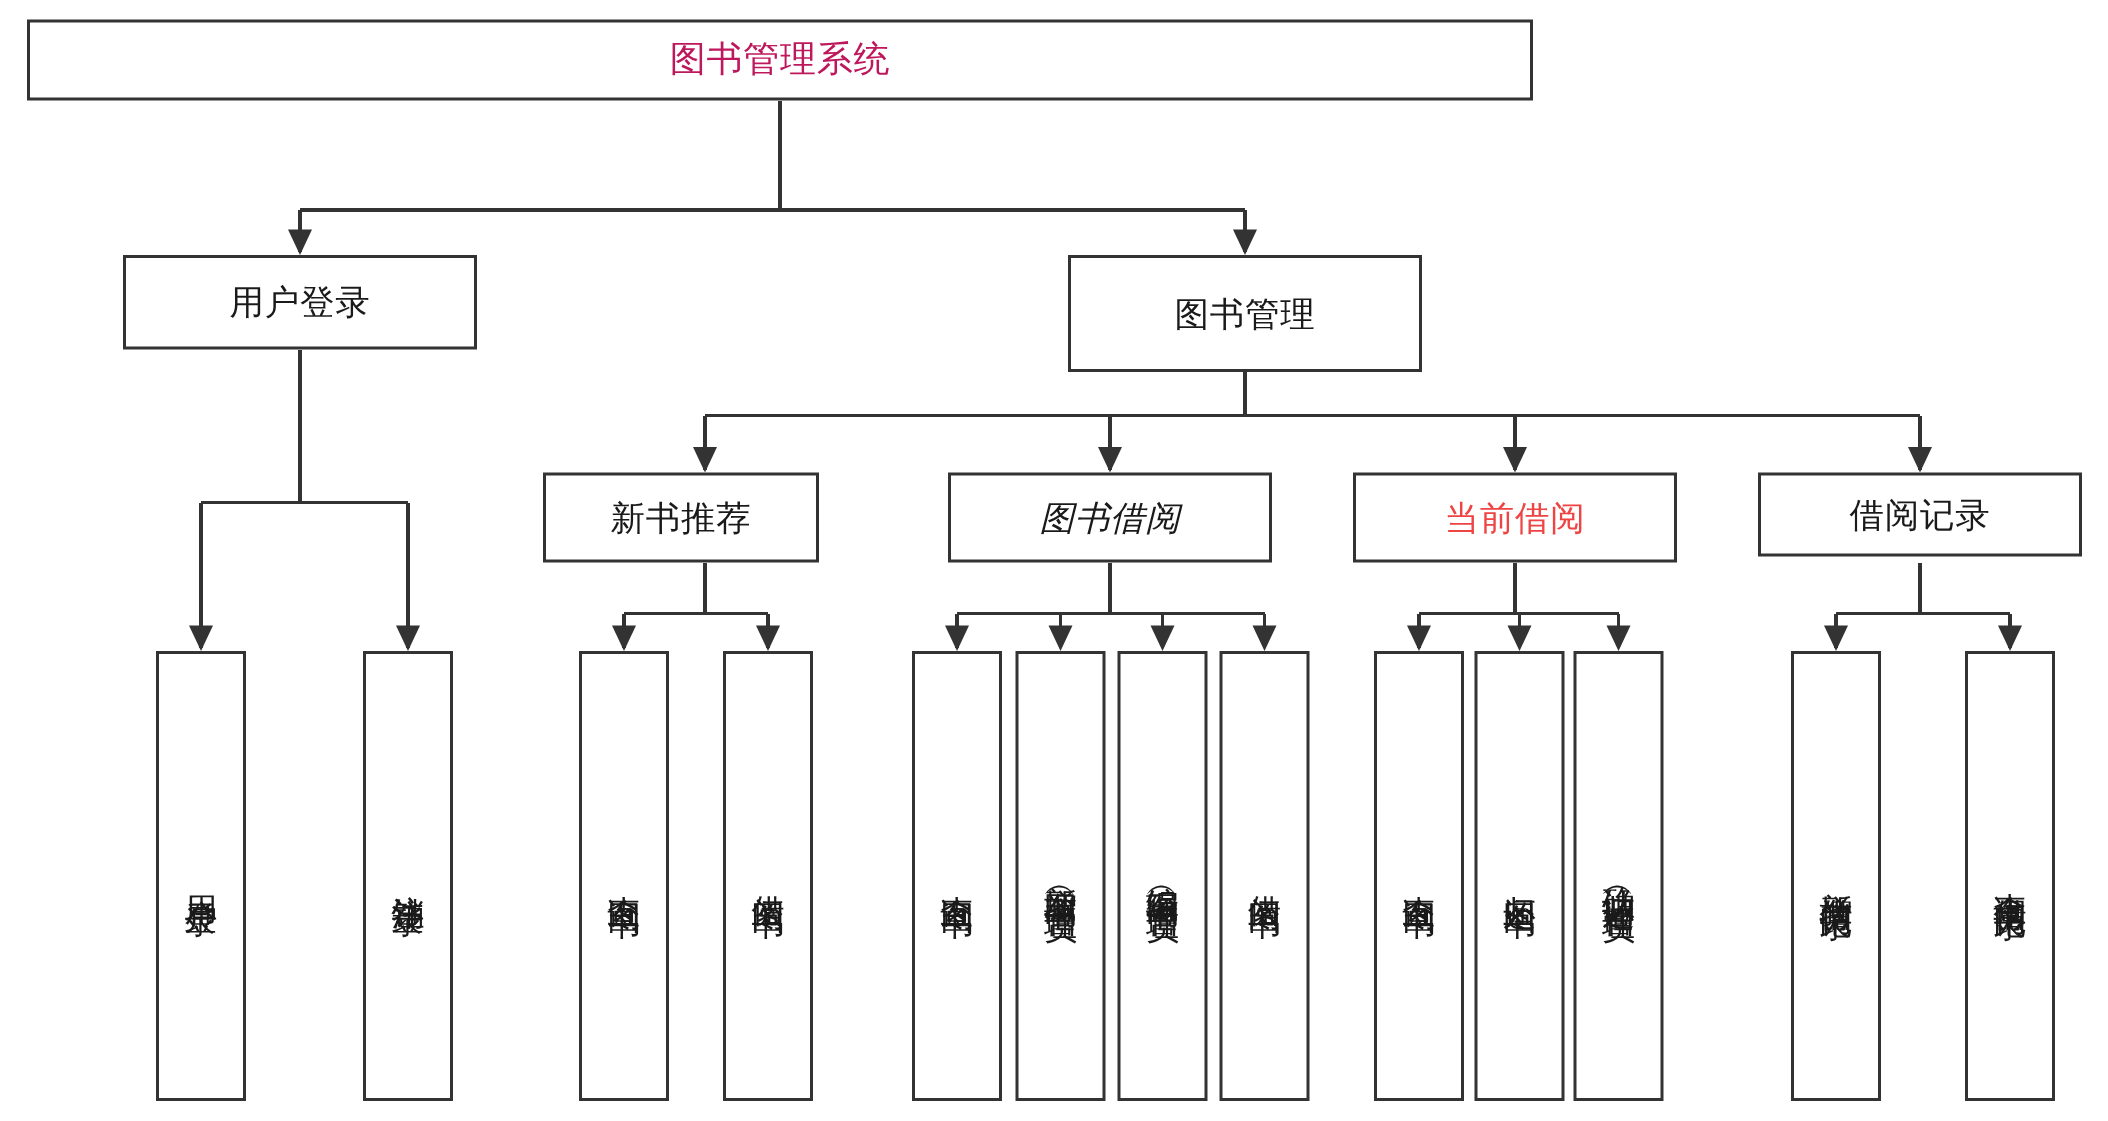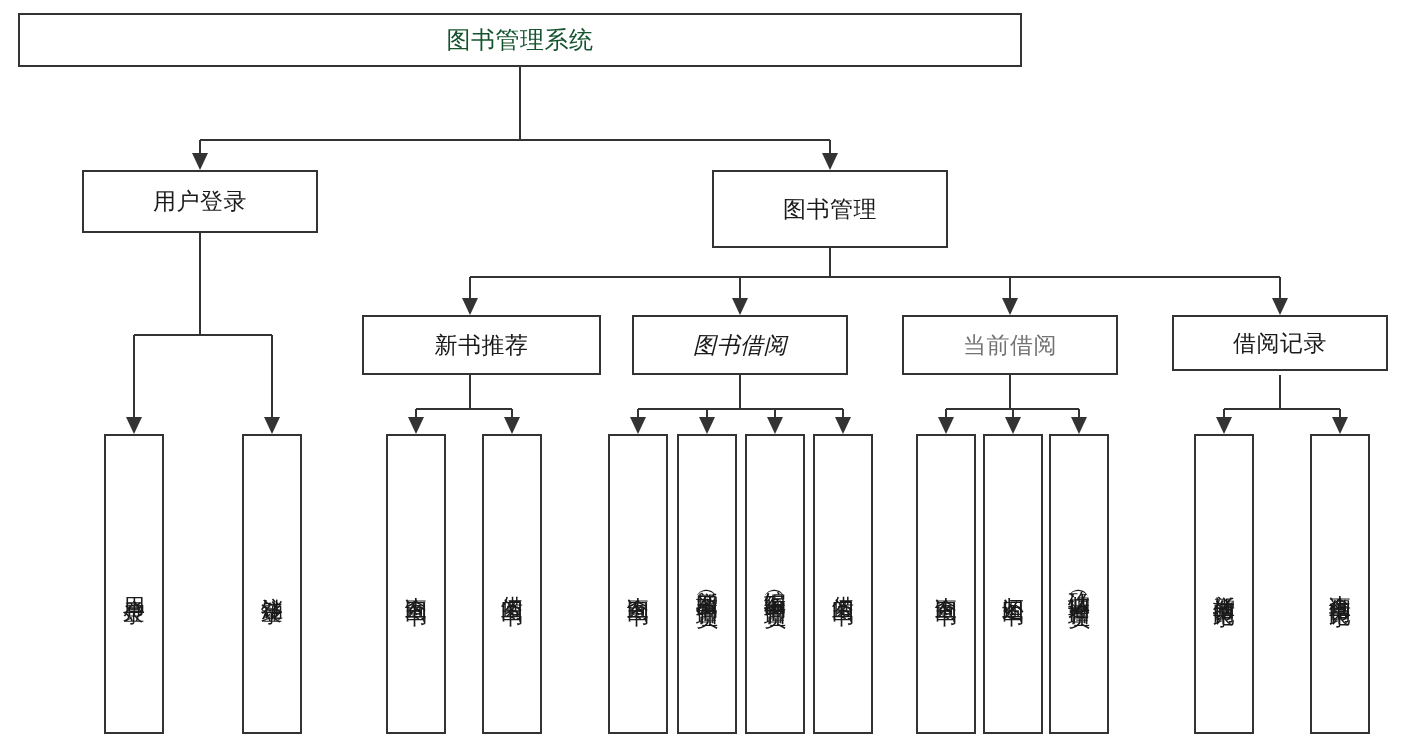--- a/index.html
+++ b/index.html
@@ -125,36 +125,36 @@
       <line x1="1280" y1="375" x2="1280" y2="409" stroke="#333333" stroke-width="2.4" shape-rendering="crispEdges"></line>
       <line x1="1224" y1="409" x2="1340" y2="409" stroke="#333333" stroke-width="2.4" shape-rendering="crispEdges"></line>
       <line x1="1224" y1="409" x2="1224" y2="432" stroke="#333333" stroke-width="2.4" shape-rendering="crispEdges"></line>
       <path d="M 1216 417 L 1232 417 L 1224 434 Z" fill="#333333"></path>
       <line x1="1340" y1="409" x2="1340" y2="432" stroke="#333333" stroke-width="2.4" shape-rendering="crispEdges"></line>
       <path d="M 1332 417 L 1348 417 L 1340 434 Z" fill="#333333"></path>
     </svg>
 
   <div id="nodes-layer">
       <div class="node horizontal root" style="left: 18px; top: 13px; width: 1004px; height: 54px; border-color: rgb(51, 51, 51);">
-        <span class="label" style="color: #14532d;">图书管理系统</span>
+        <span class="label" style="color: #be185d;">图书管理系统</span>
       </div>
       <div class="node horizontal" style="left: 82px; top: 170px; width: 236px; height: 63px; border-color: rgb(51, 51, 51);">
         <span class="label" style="color: rgb(26, 26, 26);">用户登录</span>
       </div>
       <div class="node horizontal" style="left: 712px; top: 170px; width: 236px; height: 78px; border-color: rgb(51, 51, 51);">
         <span class="label" style="color: rgb(26, 26, 26);">图书管理</span>
       </div>
-      <div class="node horizontal" style="left: 362px; top: 315px; width: 239px; height: 60px; border-color: rgb(51, 51, 51); justify-content: center;">
+      <div class="node horizontal" style="left: 362px; top: 315px; width: 184px; height: 60px; border-color: rgb(51, 51, 51); justify-content: center;">
         <span class="label" style="color: rgb(26, 26, 26);">新书推荐</span>
       </div>
       <div class="node horizontal" style="left: 632px; top: 315px; width: 216px; height: 60px; border-color: rgb(51, 51, 51); font-style: italic;">
         <span class="label" style="color: rgb(26, 26, 26);">图书借阅</span>
       </div>
       <div class="node horizontal" style="left: 902px; top: 315px; width: 216px; height: 60px; border-color: rgb(51, 51, 51);">
-        <span class="label" style="color: #737373;">当前借阅</span>
+        <span class="label" style="color: #ef4444;">当前借阅</span>
       </div>
       <div class="node horizontal" style="left: 1172px; top: 315px; width: 216px; height: 56px; border-color: rgb(51, 51, 51);">
         <span class="label" style="color: rgb(26, 26, 26);">借阅记录</span>
       </div>
       <div class="node vertical" style="left: 104px; top: 434px; width: 60px; height: 300px; border-color: rgb(51, 51, 51);">
         <span class="label" style="color: rgb(26, 26, 26);">用户登录</span>
       </div>
       <div class="node vertical" style="left: 242px; top: 434px; width: 60px; height: 300px; border-color: rgb(51, 51, 51);">
         <span class="label" style="color: rgb(26, 26, 26);">注销登录</span>
       </div>

